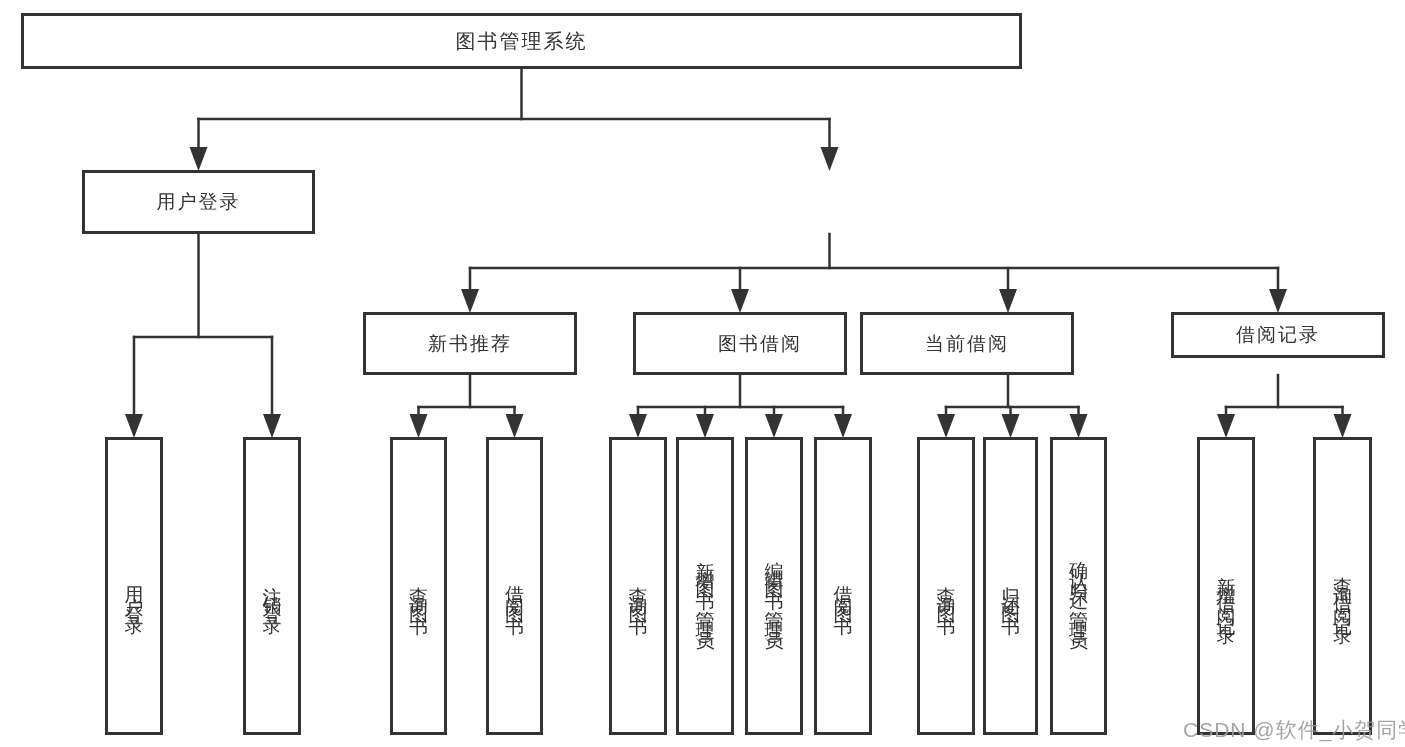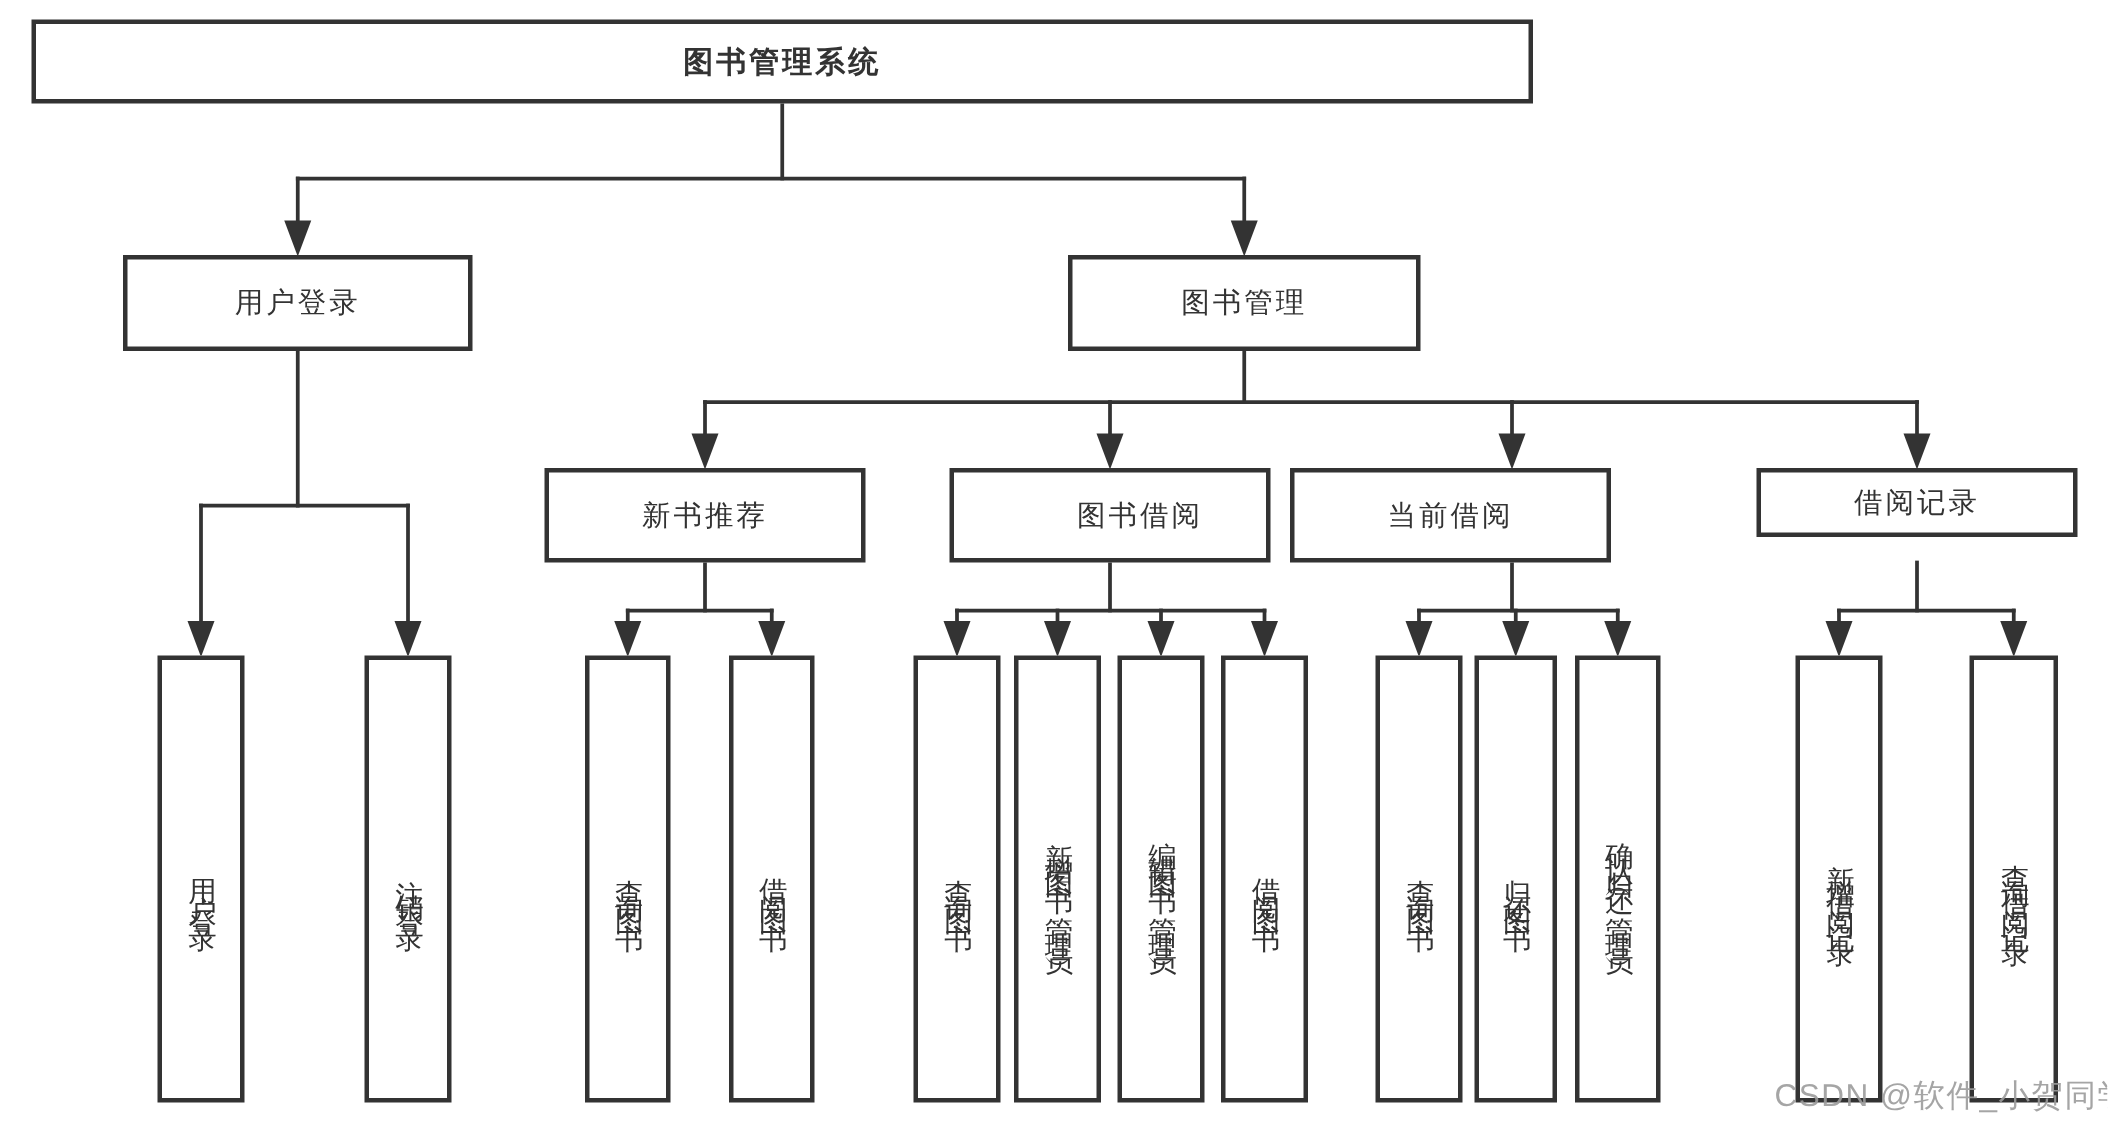--- a/index.html
+++ b/index.html
@@ -23,21 +23,21 @@
     box-sizing: border-box;
     background: #ffffff;
     border: 3px solid #fca5a5;
     color: #333333;
     display: flex;
     align-items: center;
     justify-content: center;
     text-align: center;
     z-index: 2;
   }
-  .node.root { border-width: 3px; font-weight: bold; }
+  .node.root { border-width: 3px; }
   .node.root .lbl { font-size: 20px; letter-spacing: 2px; }
   .node.branch .lbl { font-size: 19px; letter-spacing: 2px; }
   .node .lbl { white-space: nowrap; }
   .node.leaf .lbl {
     writing-mode: vertical-rl;
     text-orientation: mixed;
     font-size: 19px;
     letter-spacing: 10px;
     margin-bottom: -10px; 
     white-space: nowrap;
@@ -109,23 +109,20 @@
       <line x1="1342.5" y1="407" x2="1342.5" y2="415" stroke="#333333" stroke-width="2.5" stroke-linecap="square"></line>
       <polygon points="1342.5,438 1333.5,414 1351.5,414" fill="#333333"></polygon>
     </svg>
   <div class="watermark" id="watermark" style="left: 1183px; top: 716px; color: rgb(156, 156, 156);">CSDN @软件_小贺同学</div>
 <div class="node root" style="left: 21px; top: 13px; width: 1001px; height: 56px; border-color: rgb(51, 51, 51); background: rgb(255, 255, 255); color: rgb(51, 51, 51);">
       <span class="lbl">图书管理系统</span>
     </div>
     <div class="node branch" style="left: 82px; top: 170px; width: 233px; height: 64px; border-color: rgb(51, 51, 51); background: rgb(255, 255, 255); color: rgb(51, 51, 51);">
       <span class="lbl">用户登录</span>
     </div>
-    <div class="node branch" style="left: 712px; top: 170px; width: 235px; height: 64px; border-color: rgb(51, 51, 51); background: rgb(255, 255, 255); color: rgb(51, 51, 51);">
-      <span class="lbl">图书管理</span>
-    </div>
     <div class="node branch" style="left: 363px; top: 312px; width: 214px; height: 63px; border-color: rgb(51, 51, 51); background: rgb(255, 255, 255); color: rgb(51, 51, 51);">
       <span class="lbl">新书推荐</span>
     </div>
     <div class="node branch" style="left: 633px; top: 312px; width: 214px; height: 63px; border-color: rgb(51, 51, 51); background: rgb(255, 255, 255); color: rgb(51, 51, 51); padding-left: 40px;">
       <span class="lbl">图书借阅</span>
     </div>
     <div class="node branch" style="left: 860px; top: 312px; width: 214px; height: 63px; border-color: rgb(51, 51, 51); background: rgb(255, 255, 255); color: rgb(51, 51, 51);">
       <span class="lbl">当前借阅</span>
     </div>
     <div class="node branch" style="left: 1171px; top: 312px; width: 214px; height: 46px; border-color: rgb(51, 51, 51); background: rgb(255, 255, 255); color: rgb(51, 51, 51);">

